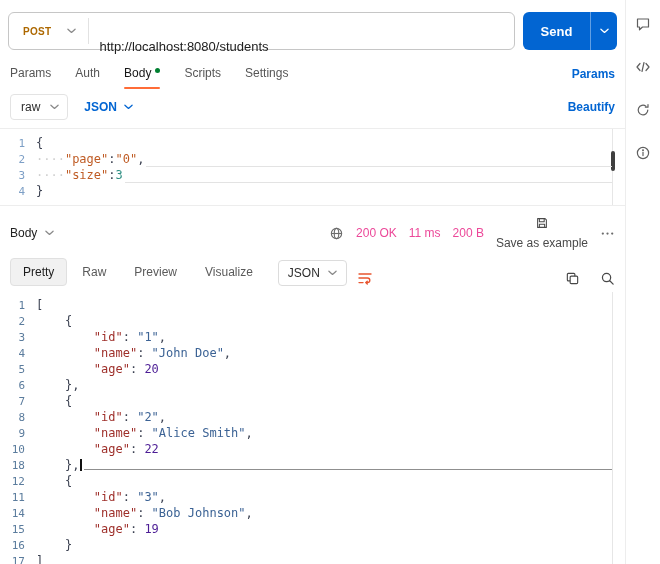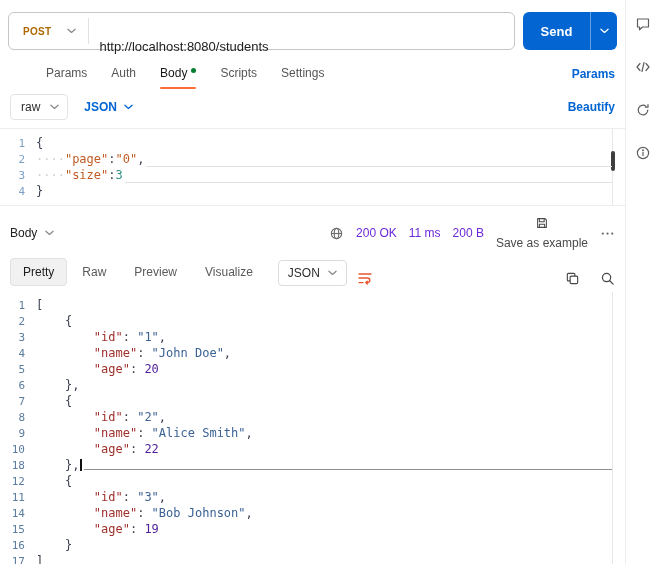--- a/index.html
+++ b/index.html
@@ -12,21 +12,21 @@
   .url-box{flex:1;display:flex;align-items:center;border:1px solid #c6c6c6;border-radius:6px;height:36px;background:#fff;}
   .method-select{display:flex;align-items:center;gap:16px;padding:0 12px 0 14px;height:100%;cursor:pointer;}
   .method-label{font-size:10px;font-weight:700;color:#ad6800;letter-spacing:.3px;}
   .url-divider{width:1px;align-self:stretch;margin:5px 0;background:#e2e2e2;}
   .url-input{flex:1;border:none;outline:none;font-size:13px;color:#212121;padding:0 10px;background:transparent;font-family:"Liberation Sans",sans-serif;margin-top:30px;}
   .send-btn{width:94px;height:38px;display:flex;border-radius:6px;overflow:hidden;background:#0265d2;color:#fff;cursor:pointer;}
   .send-main{flex:1;display:flex;align-items:center;justify-content:center;font-size:13px;font-weight:700;}
   .send-caret{width:26px;display:flex;align-items:center;justify-content:center;border-left:1px solid rgba(255,255,255,.38);}
 
   
-  .tabs-row{display:flex;align-items:center;padding:0 10px;gap:24px;font-size:12px;color:#565656;margin-left:36px;}
+  .tabs-row{display:flex;align-items:center;padding:0 10px;gap:24px;font-size:12px;color:#565656;}
   .tab{padding:8px 0 9px;position:relative;cursor:pointer;white-space:nowrap;}
   .tab.active{color:#151515;}
   .tab.active::after{content:"";position:absolute;left:0;right:0;bottom:0;height:2px;background:#ff6c37;border-radius:1px;}
   .tab-dot{display:inline-block;width:5px;height:5px;border-radius:50%;background:#007f31;margin-left:4px;vertical-align:4px;}
   .cookies-link{margin-left:auto;color:#0265d2;font-weight:600;cursor:pointer;}
 
   
   .type-row{display:flex;align-items:center;padding:5px 10px 8px;gap:16px;font-size:12px;}
   .raw-select{display:flex;align-items:center;gap:10px;border:1px solid #e3e3e3;border-radius:4px;padding:5px 8px 5px 10px;color:#2d2d2d;cursor:pointer;background:#fff;}
   .json-select{display:flex;align-items:center;gap:7px;color:#0265d2;font-weight:600;cursor:pointer;}
@@ -50,21 +50,21 @@
   .req-thumb{position:absolute;right:10px;top:22px;width:4px;height:20px;background:#3f3f3f;border-radius:2px;}
   .rule{flex:1;height:1px;margin-left:2px;position:relative;}
   .rule-light{background:#e3e3e3;top:7px;}
   .rule-dark{background:#8f8f8f;top:4px;}
   .caret{flex:none;width:2px;height:12px;background:#111;margin-left:1px;}
 
   
   .resp-meta{display:flex;align-items:center;padding:10px 10px 6px;font-size:12px;color:#3b3b3b;}
   .body-select{display:flex;align-items:center;gap:8px;cursor:pointer;color:#212121;}
   .meta-right{margin-left:auto;display:flex;align-items:center;gap:12px;}
-  .status-text{color:#6d28d9;}
+  .status-text{color:#ec4899;}
   .save-example{display:flex;align-items:center;gap:6px;color:#4a4a4a;cursor:pointer;flex-direction:column;}
 
   
   .resp-toolbar{display:flex;align-items:flex-end;padding:2px 10px 6px;font-size:12px;color:#5a5a5a;}
   .views{display:flex;align-items:center;gap:2px;}
   .view{padding:6px 12px;border-radius:4px;cursor:pointer;border:1px solid transparent;}
   .view.active{background:#f1f1f1;border-color:#e0e0e0;color:#1c1c1c;}
   .json-view-select{display:flex;align-items:center;gap:8px;border:1px solid #dcdcdc;border-radius:4px;padding:5px 9px;margin-left:12px;color:#2d2d2d;cursor:pointer;}
   .wrap-btn{margin-left:10px;color:#e8552f;cursor:pointer;display:flex;}
   .toolbar-right{margin-left:auto;display:flex;align-items:center;gap:20px;color:#474747;}

